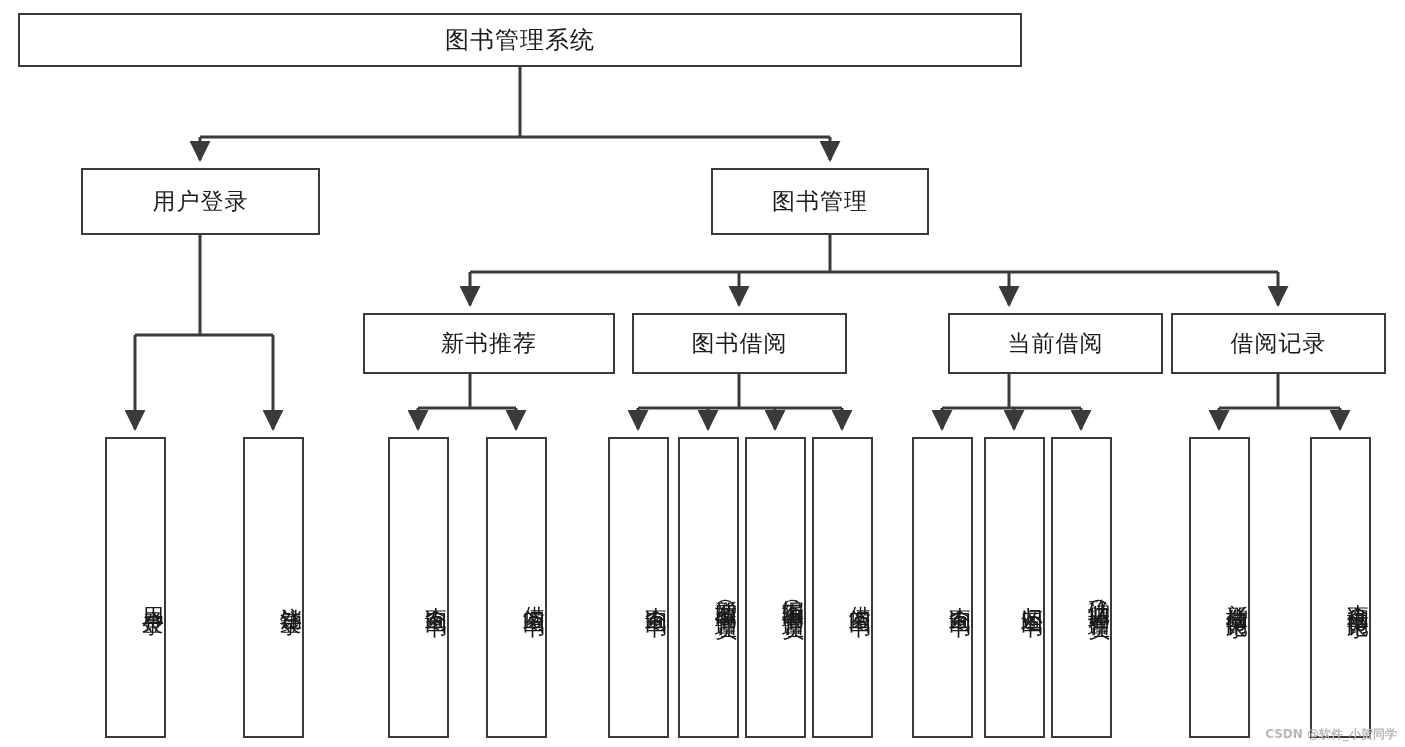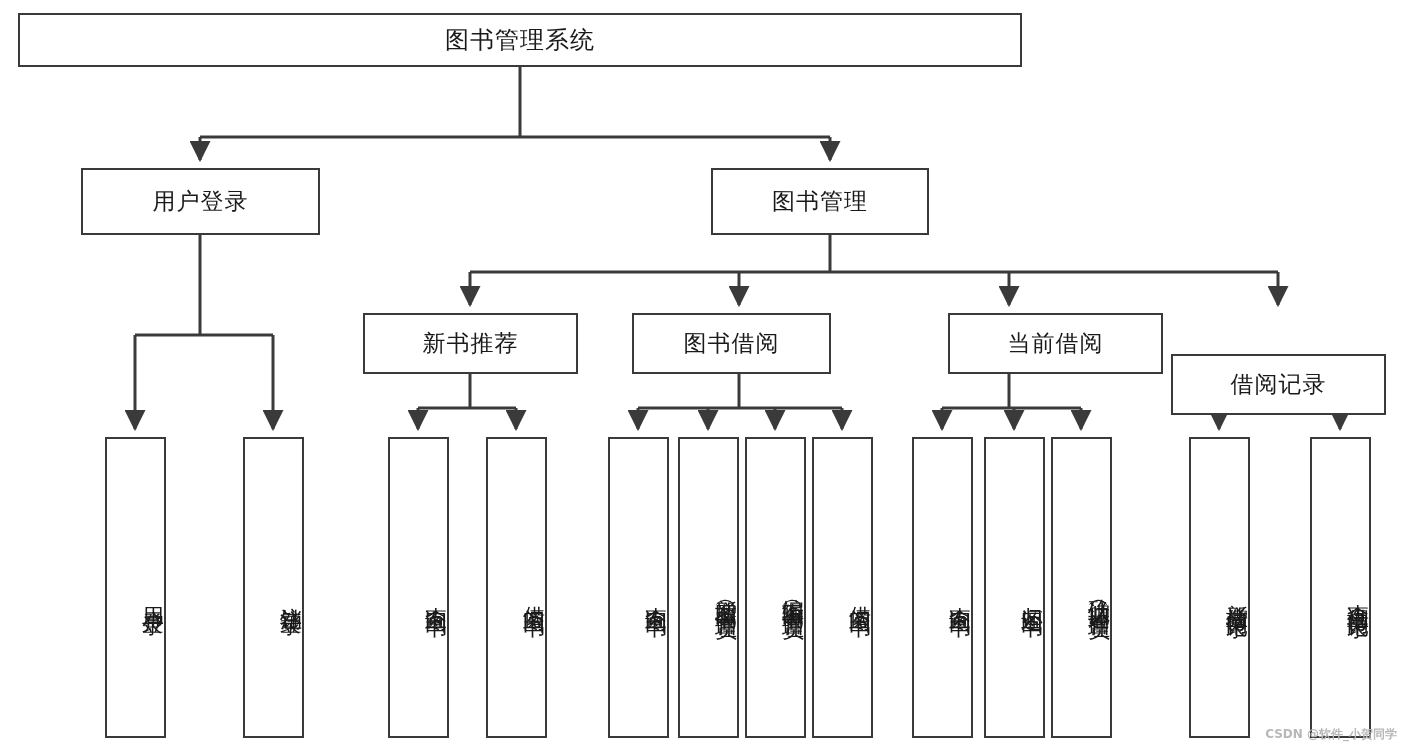--- a/index.html
+++ b/index.html
@@ -134,33 +134,33 @@
   </div>
 
   <div class="node vertical" style="left:105px; top:437px; width:61px; height:301px;">
     <span class="label">用户登录</span>
   </div>
 
   <div class="node vertical" style="left:243px; top:437px; width:61px; height:301px;">
     <span class="label">注销登录</span>
   </div>
 
-  <div class="node horizontal" style="left:363px; top:313px; width:215px; height:61px;">
+  <div class="node horizontal" style="left:363px; top:313px; width:252px; height:61px;">
     <span class="label">新书推荐</span>
   </div>
 
-  <div class="node horizontal" style="left:632px; top:313px; width:199px; height:61px;">
+  <div class="node horizontal" style="left:632px; top:313px; width:215px; height:61px;">
     <span class="label">图书借阅</span>
   </div>
 
   <div class="node horizontal" style="left:948px; top:313px; width:215px; height:61px;">
     <span class="label">当前借阅</span>
   </div>
 
-  <div class="node horizontal" style="left:1171px; top:313px; width:215px; height:61px;margin-top:41px;">
+  <div class="node horizontal" style="left:1171px; top:313px; width:215px; height:61px;">
     <span class="label">借阅记录</span>
   </div>
 
   <div class="node vertical" style="left:388px; top:437px; width:61px; height:301px;">
     <span class="label">查询图书</span>
   </div>
 
   <div class="node vertical" style="left:486px; top:437px; width:61px; height:301px;">
     <span class="label">借阅图书</span>
   </div>

